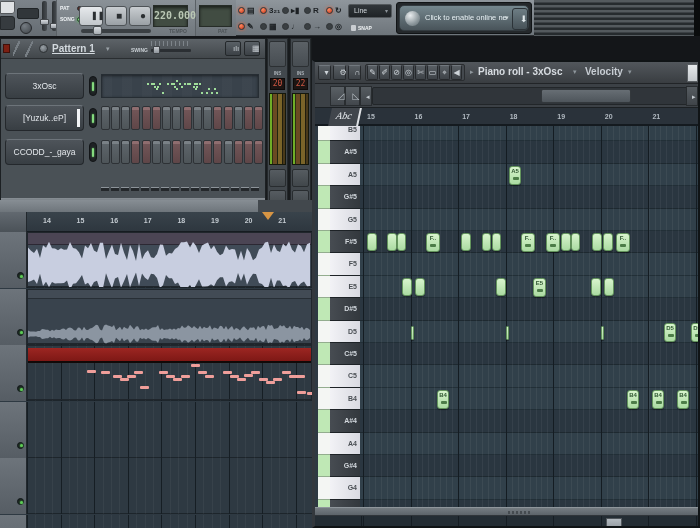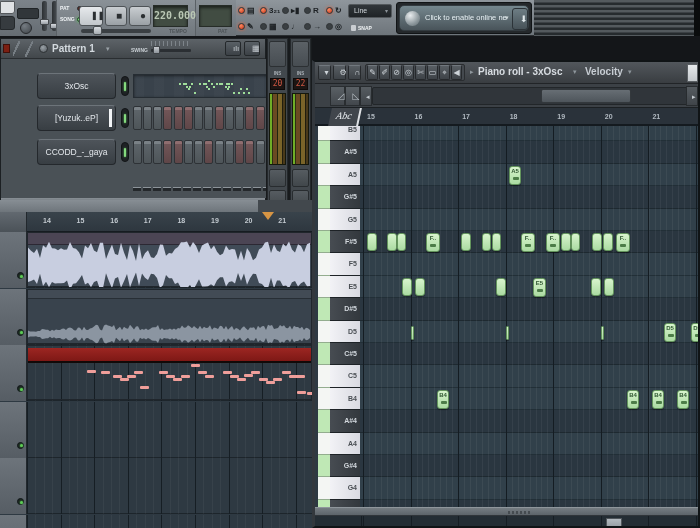--- a/index.html
+++ b/index.html
@@ -48,28 +48,28 @@
   .news-btn{left:112px;top:2px;width:16px;height:22px;background:linear-gradient(#6d7d84,#475258);border:1px solid #2c3338;border-radius:3px;color:#dfe7ea;font-size:9px;text-align:center;line-height:20px;}
   .stripes{left:534px;top:0;width:160px;height:36px;background:repeating-linear-gradient(#545a5e 0 2px,#3c4145 2px 3px,#262b2e 3px 5px);}
   .tb-corner{left:694px;top:0;width:6px;height:36px;background:#0a0c0d;}
 
   
   .rack{left:0;top:38px;width:266px;height:165px;background:#4a5156;border:1px solid #1c2023;}
   .rack-title{left:0;top:0;width:264px;height:20px;background:linear-gradient(#5d6368,#42474b);border-bottom:1px solid #2a2e31;}
   .rack-red{left:2px;top:5px;width:7px;height:9px;background:#7c1f12;border:1px solid #40100a;}
   .rack-diag{left:12px;top:2px;width:20px;height:16px;background:repeating-linear-gradient(115deg,transparent 0 5px,#777e84 5px 7px,transparent 7px 12px);}
   .rack-dot{left:38px;top:5px;width:9px;height:9px;border-radius:50%;background:radial-gradient(circle at 40% 35%,#9ba2a8,#53595e);border:1px solid #2e3235;}
-  .rack-name{left:51px;top:4px;font-size:10px;font-weight:bold;color:#d3d9de;}
+  .rack-name{left:51px;top:4px;font-size:10px;font-weight:bold;color:#d3d9de;text-decoration:underline;}
   .rack-car{left:105px;top:6px;font-size:7px;color:#9aa1a7;}
   .swing-l{left:130px;top:8px;font-size:5px;font-weight:bold;color:#c8ced3;}
   .swing-t{left:150px;top:10px;width:40px;height:3px;background:#2b2f33;border-radius:1px;}
   .swing-t i{position:absolute;left:2px;top:-3px;width:7px;height:8px;background:linear-gradient(#c6cace,#8f959b);border:1px solid #3f4347;border-radius:1px;}
   .swing-ticks{left:150px;top:2px;width:40px;height:5px;background:repeating-linear-gradient(90deg,#7d848a 0 1px,transparent 1px 4px);}
   .rack-btn{top:2px;width:16px;height:15px;background:linear-gradient(#596066,#3c4146);border:1px solid #24282b;border-radius:2px;color:#c9cfd4;font-size:8px;text-align:center;line-height:13px;}
-  .rack-body{left:0;top:20px;width:264px;height:139px;background:#4a5156;overflow:hidden;margin-left:32px;}
+  .rack-body{left:0;top:20px;width:264px;height:139px;background:#4a5156;overflow:hidden;}
   .ch-row{left:0;width:264px;height:28px;}
   .ch-btn{left:4px;top:0;width:79px;height:26px;background:linear-gradient(#4e545a,#383e43);border:1px solid #24282c;border-top-color:#6d747a;border-radius:4px;color:#e3e7eb;font-size:8.5px;line-height:24px;text-align:center;white-space:nowrap;overflow:hidden;}
   .ch-btn.sel:after{content:"";position:absolute;right:3px;top:3px;width:3px;height:18px;background:#f2f4f6;}
   .ch-led{left:88px;top:3px;width:8px;height:20px;background:#1e2124;border-radius:4px;border:1px solid #121517;}
   .ch-led i{position:absolute;left:2px;top:5px;width:2px;height:9px;background:#84da7e;border-radius:1px;box-shadow:0 0 2px #6c6;}
   .preview{left:100px;top:1px;width:158px;height:24px;background:#39424b;border:1px solid #262d33;box-shadow:inset 0 1px 3px rgba(0,0,0,.5);
            background-image:repeating-linear-gradient(90deg,rgba(255,255,255,.02) 0 10px,transparent 10px 20px);}
   .pdot{width:2px;height:2px;background:#9fdd9a;}
   .step{top:1px;width:9px;height:24px;border-radius:2px;border:1px solid #2e3236;}
   .step.off{background:linear-gradient(#7a8186 0 3px,#5d6469 3px,#4e5559);}

